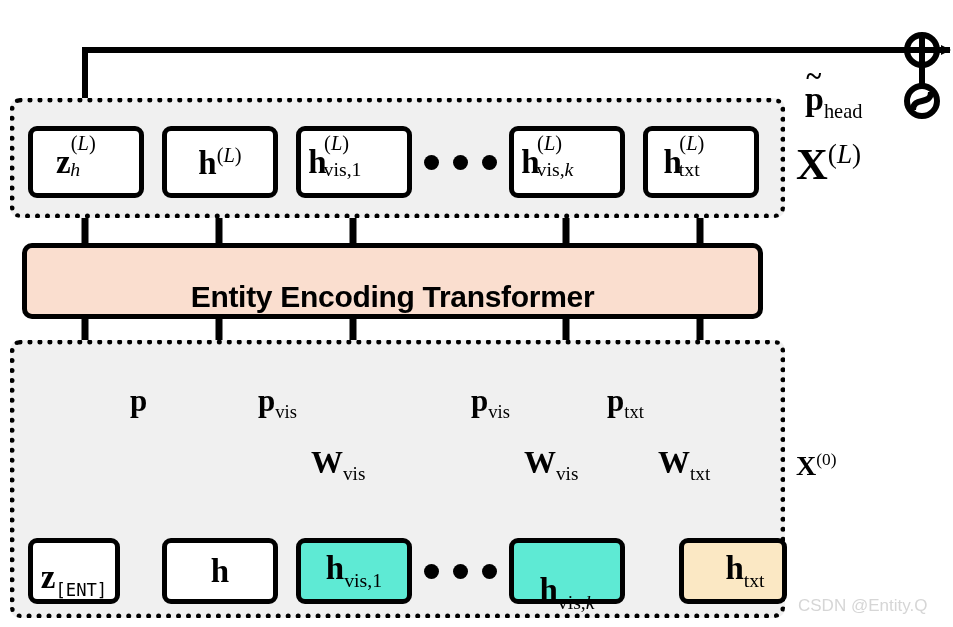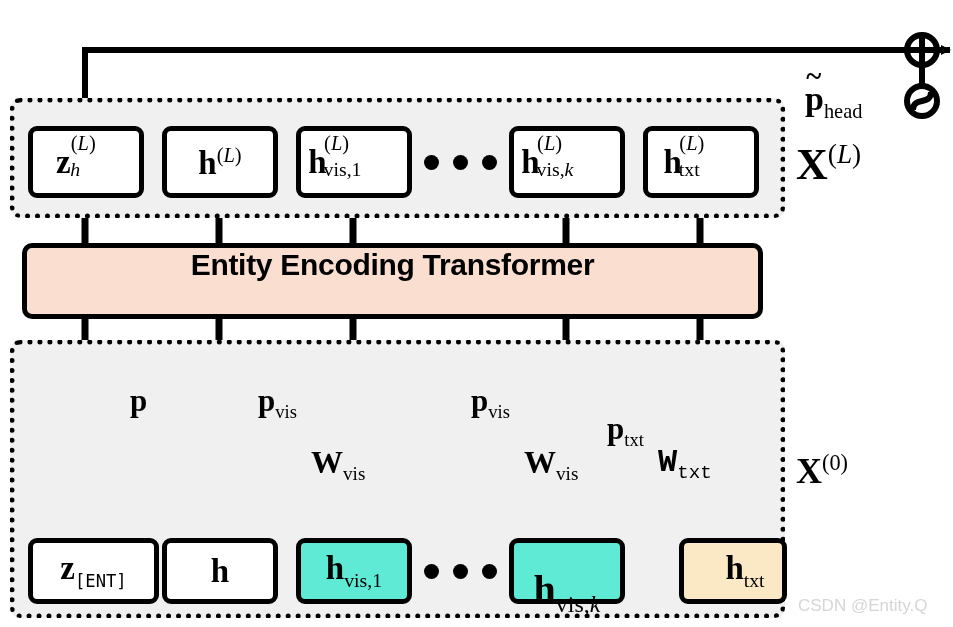--- a/index.html
+++ b/index.html
@@ -88,21 +88,21 @@
     position: absolute;
     left: 22px;
     top: 243px;
     width: 741px;
     height: 76px;
     box-sizing: border-box;
     border: 5px solid #000;
     border-radius: 10px;
     background: #fadecf;
     display: flex;
-    align-items: flex-start;
+    align-items: flex-end;
     justify-content: center;
   }
   #xformer .label {
     font-family: "Liberation Sans", sans-serif;
     font-weight: bold;
     font-size: 30px;
     letter-spacing: -0.3px;
     color: #000;
   }
 
@@ -313,53 +313,53 @@
   </div>
 
   <div class="panel" id="panel-in" style="left:10px; top:340px; width:775px; height:278px;"></div>
 
   <div class="sidelabel" style="left:130px; top:383px; font-size:31px;"><span class="mb">p</span></div>
 
   <div class="sidelabel" style="left:258px; top:383px; font-size:31px;"><span class="mb">p</span><span class="sub">vis</span></div>
 
   <div class="sidelabel" style="left:471px; top:383px; font-size:31px;"><span class="mb">p</span><span class="sub">vis</span></div>
 
-  <div class="sidelabel" style="left:607px; top:383px; font-size:31px;margin-top:28px;"><span class="mb">p</span><span class="sub">txt</span></div>
+  <div class="sidelabel" style="left:607px; top:383px; font-size:31px;"><span class="mb">p</span><span class="sub">txt</span></div>
 
   <div class="sidelabel" style="left:311px; top:444px; font-size:32px;"><span class="mb">W</span><span class="sub">vis</span></div>
 
   <div class="sidelabel" style="left:524px; top:444px; font-size:32px;"><span class="mb">W</span><span class="sub">vis</span></div>
 
-  <div class="sidelabel" style="left:658px; top:444px; font-size:32px;font-family:Liberation Mono, monospace;"><span class="mb">W</span><span class="sub">txt</span></div>
-
-  <div class="tokbox" style="left:28px; top:538px; width:131px; height:66px;">
+  <div class="sidelabel" style="left:658px; top:444px; font-size:32px;"><span class="mb">W</span><span class="sub">txt</span></div>
+
+  <div class="tokbox" style="left:28px; top:538px; width:92px; height:66px;align-items:flex-end;">
     <span class="math mb" style="font-size:33px;">z<span class="sub mono" style="font-weight:normal; font-size:0.52em;">[ENT]</span></span>
   </div>
 
   <div class="tokbox" style="left:162px; top:538px; width:116px; height:66px;">
     <span class="math mb" style="font-size:33px;">h</span>
   </div>
 
   <div class="tokbox green" style="left:296px; top:538px; width:116px; height:66px;">
     <span class="math mb" style="font-size:33px;">h<span class="sub">vis,1</span></span>
   </div>
 
   <div class="dots" style="left:424px; top:564px;">
     <i></i>
       <i></i>
       <i></i>
   </div>
 
   <div class="tokbox green" style="left:509px; top:538px; width:116px; height:66px;">
-    <span class="math mb" style="font-size:40px;margin-top:44px;">h<span class="sub">vis,<span class="it">k</span></span></span>
+    <span class="math mb" style="font-size:33px;margin-top:44px;">h<span class="sub">vis,<span class="it">k</span></span></span>
   </div>
 
   <div class="tokbox yellow" style="left:679px; top:538px; width:108px; height:66px;padding-left:24px;">
     <span class="math mb" style="font-size:33px;">h<span class="sub">txt</span></span>
   </div>
 
-  <div class="sidelabel" style="left:796px; top:450px; font-size:36px;">
+  <div class="sidelabel" style="left:796px; top:450px; font-size:28px;">
     <span class="mb">X</span><span class="sup">(0)</span>
   </div>
 
   <div id="watermark">CSDN @Entity.Q</div>
 
 </div>
 
 </body></html>

